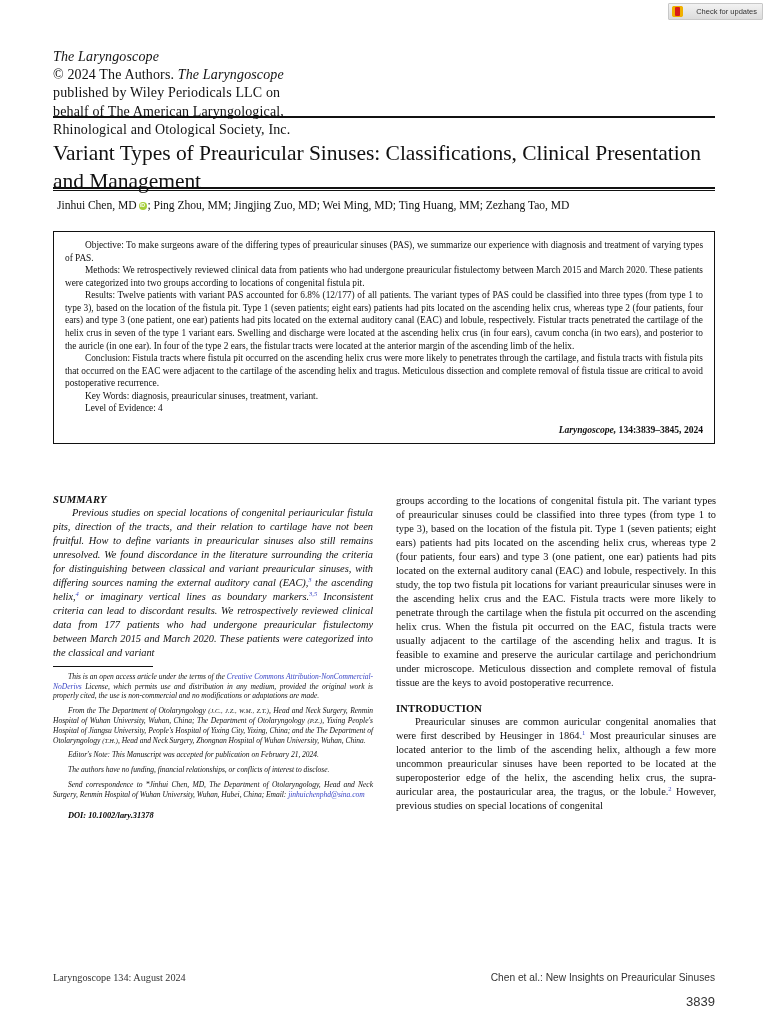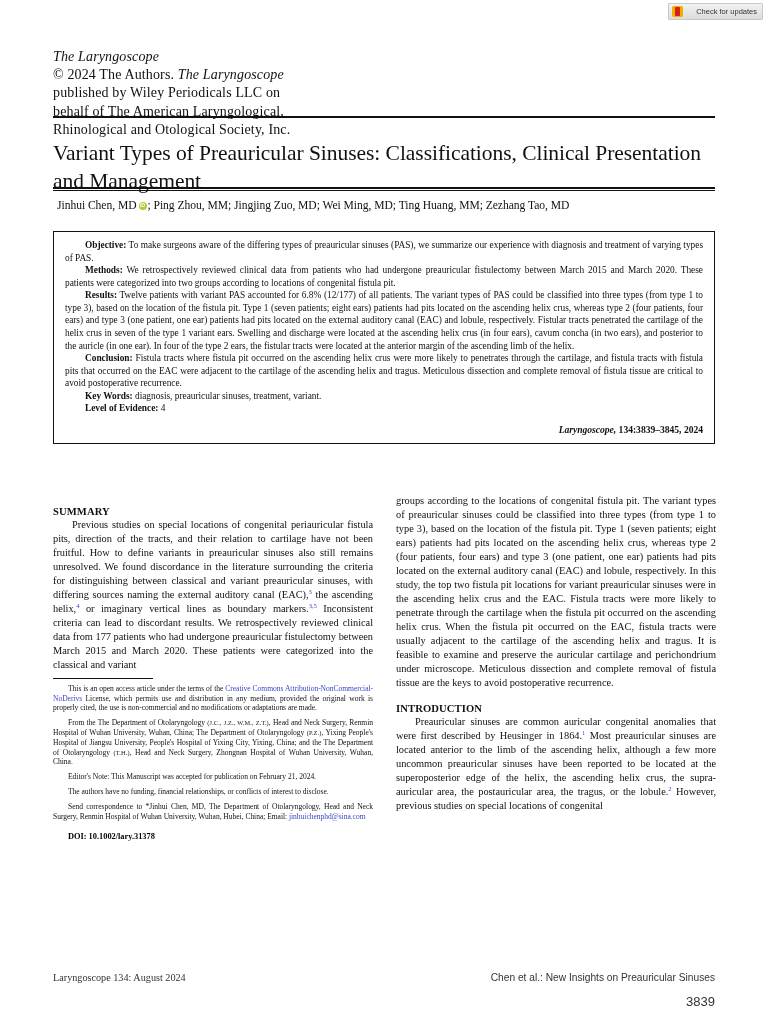--- a/index.html
+++ b/index.html
@@ -134,35 +134,36 @@
   }
   #abstract-box p {
     margin: 0;
     font-size: 9.35px;
     line-height: 1.345;
     text-align: justify;
     text-indent: 20px;
     color: #111;
     letter-spacing: -0.002em;
   }
-  #abstract-box p b { font-weight: bold; }
+  #abstract-box p b { font-weight: normal; }
   #citation-line {
     margin-top: 9px !important;
     text-align: right !important;
     text-indent: 0 !important;
     font-size: 9.6px !important;
     font-weight: bold;
   }
   #citation-line .j { font-style: italic; }
 
   
   #col-left {
     position: absolute;
-    left: 53px; top: 506px;
+    left: 53px; top: 494px;
     width: 320px;
+    font-style: italic;
   }
   #col-right {
     position: absolute;
     left: 396px; top: 494px;
     width: 320px;
   }
   .sec-head {
     font-size: 10.6px;
     font-weight: bold;
     letter-spacing: 0.01em;

